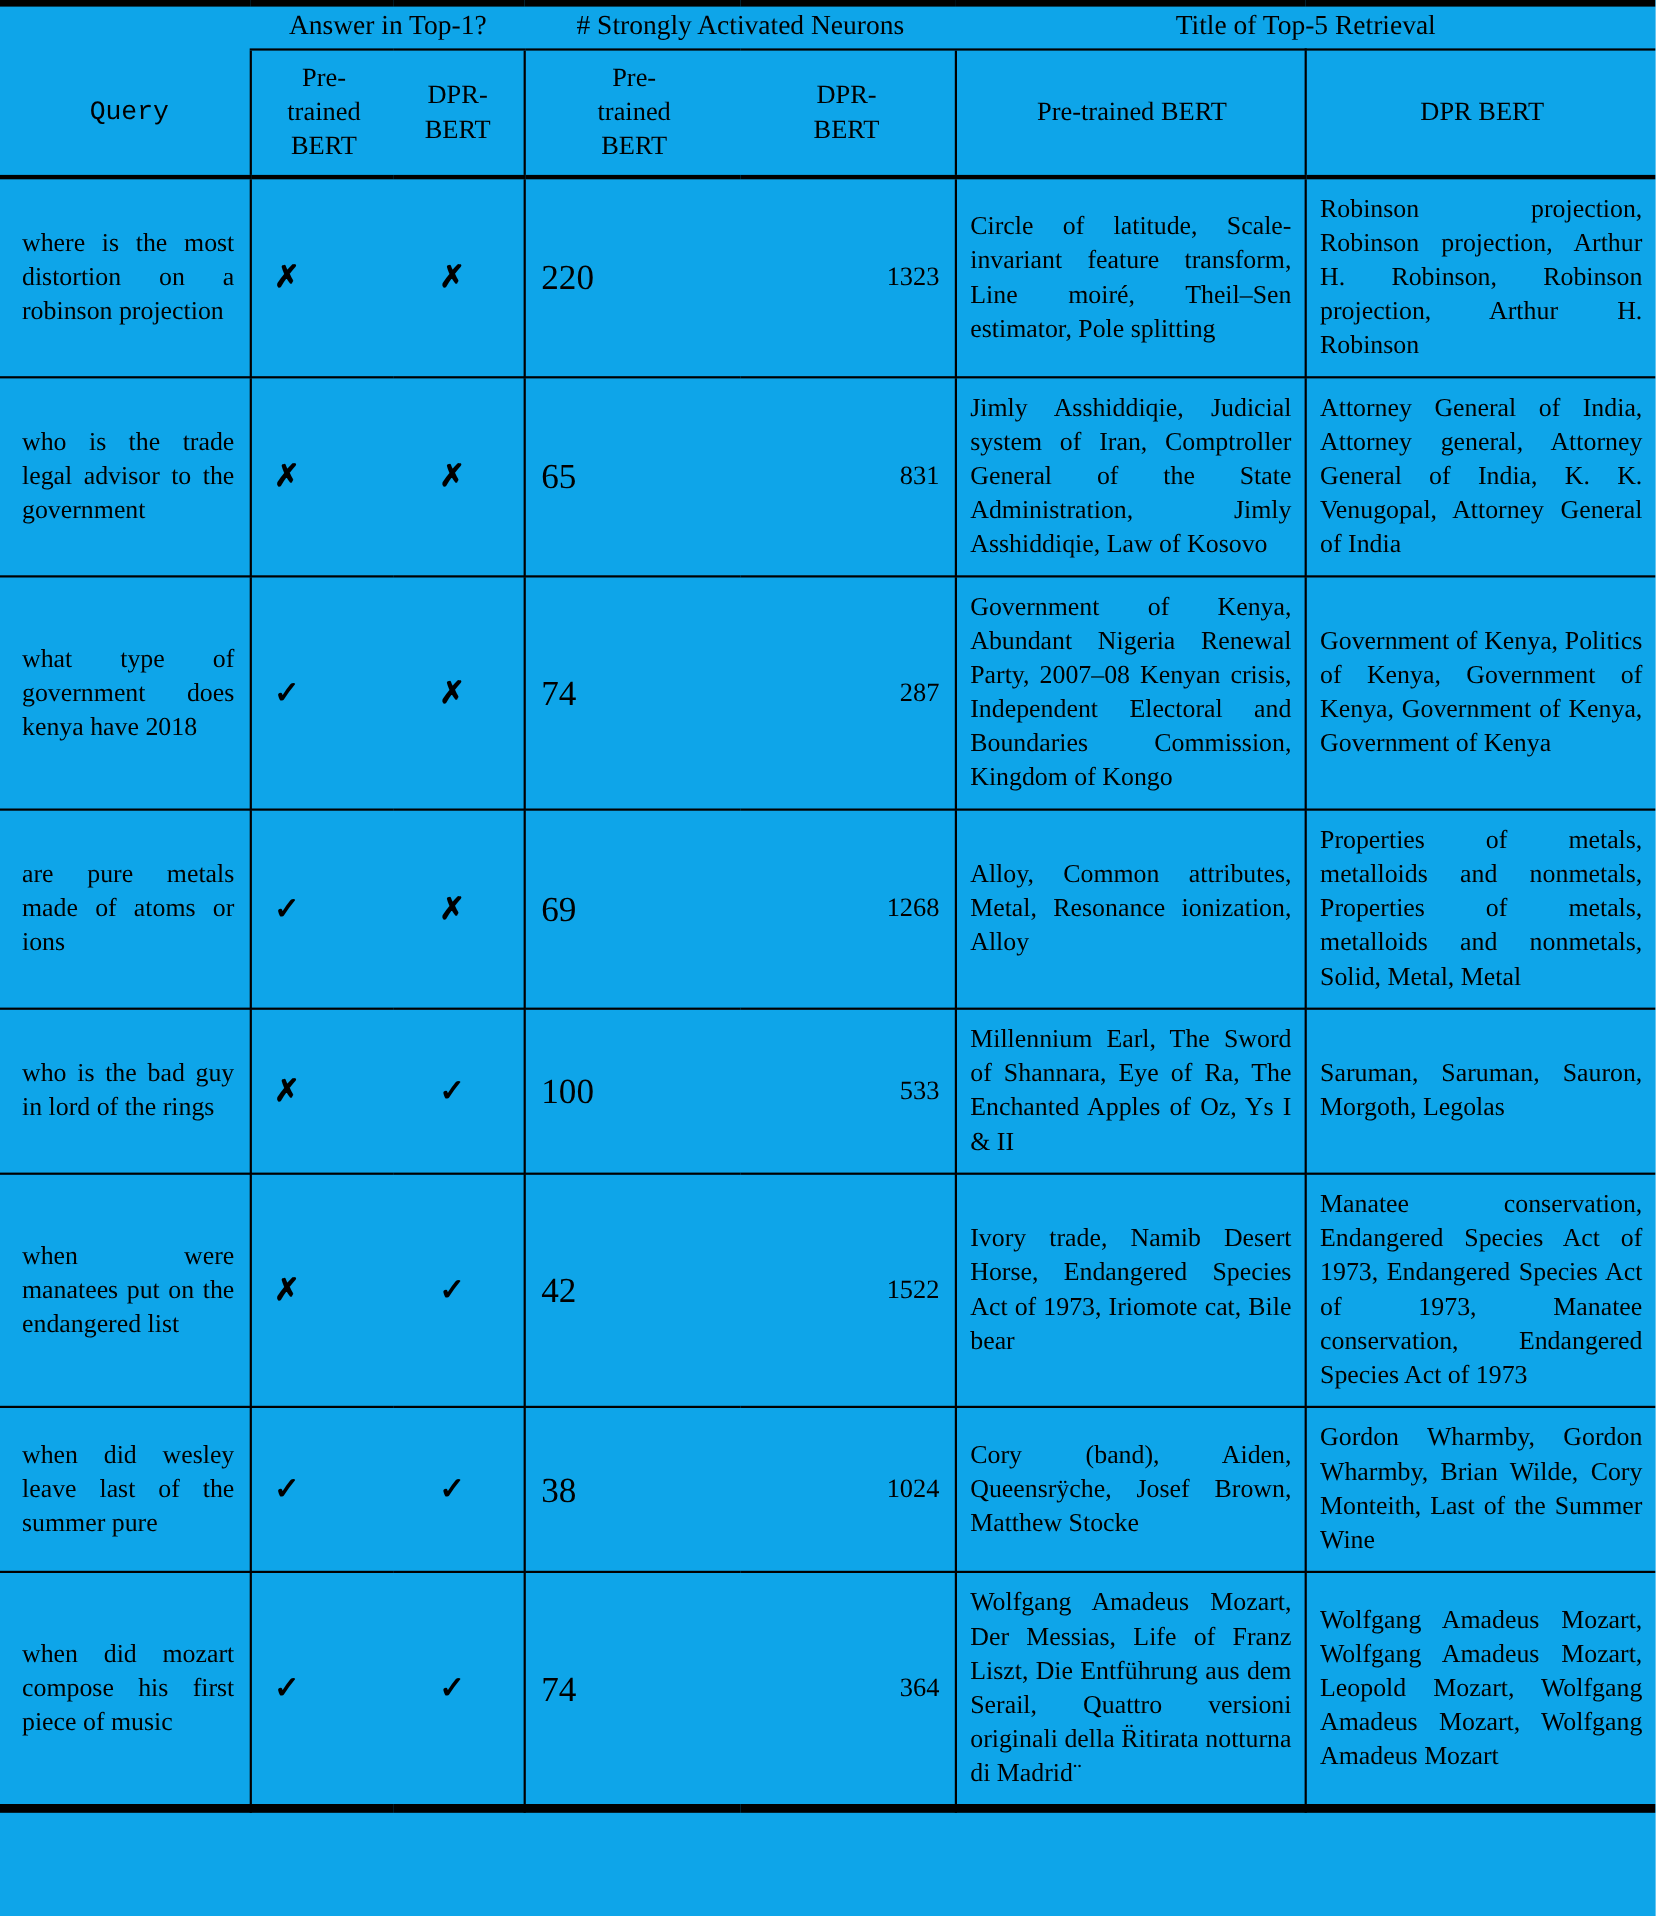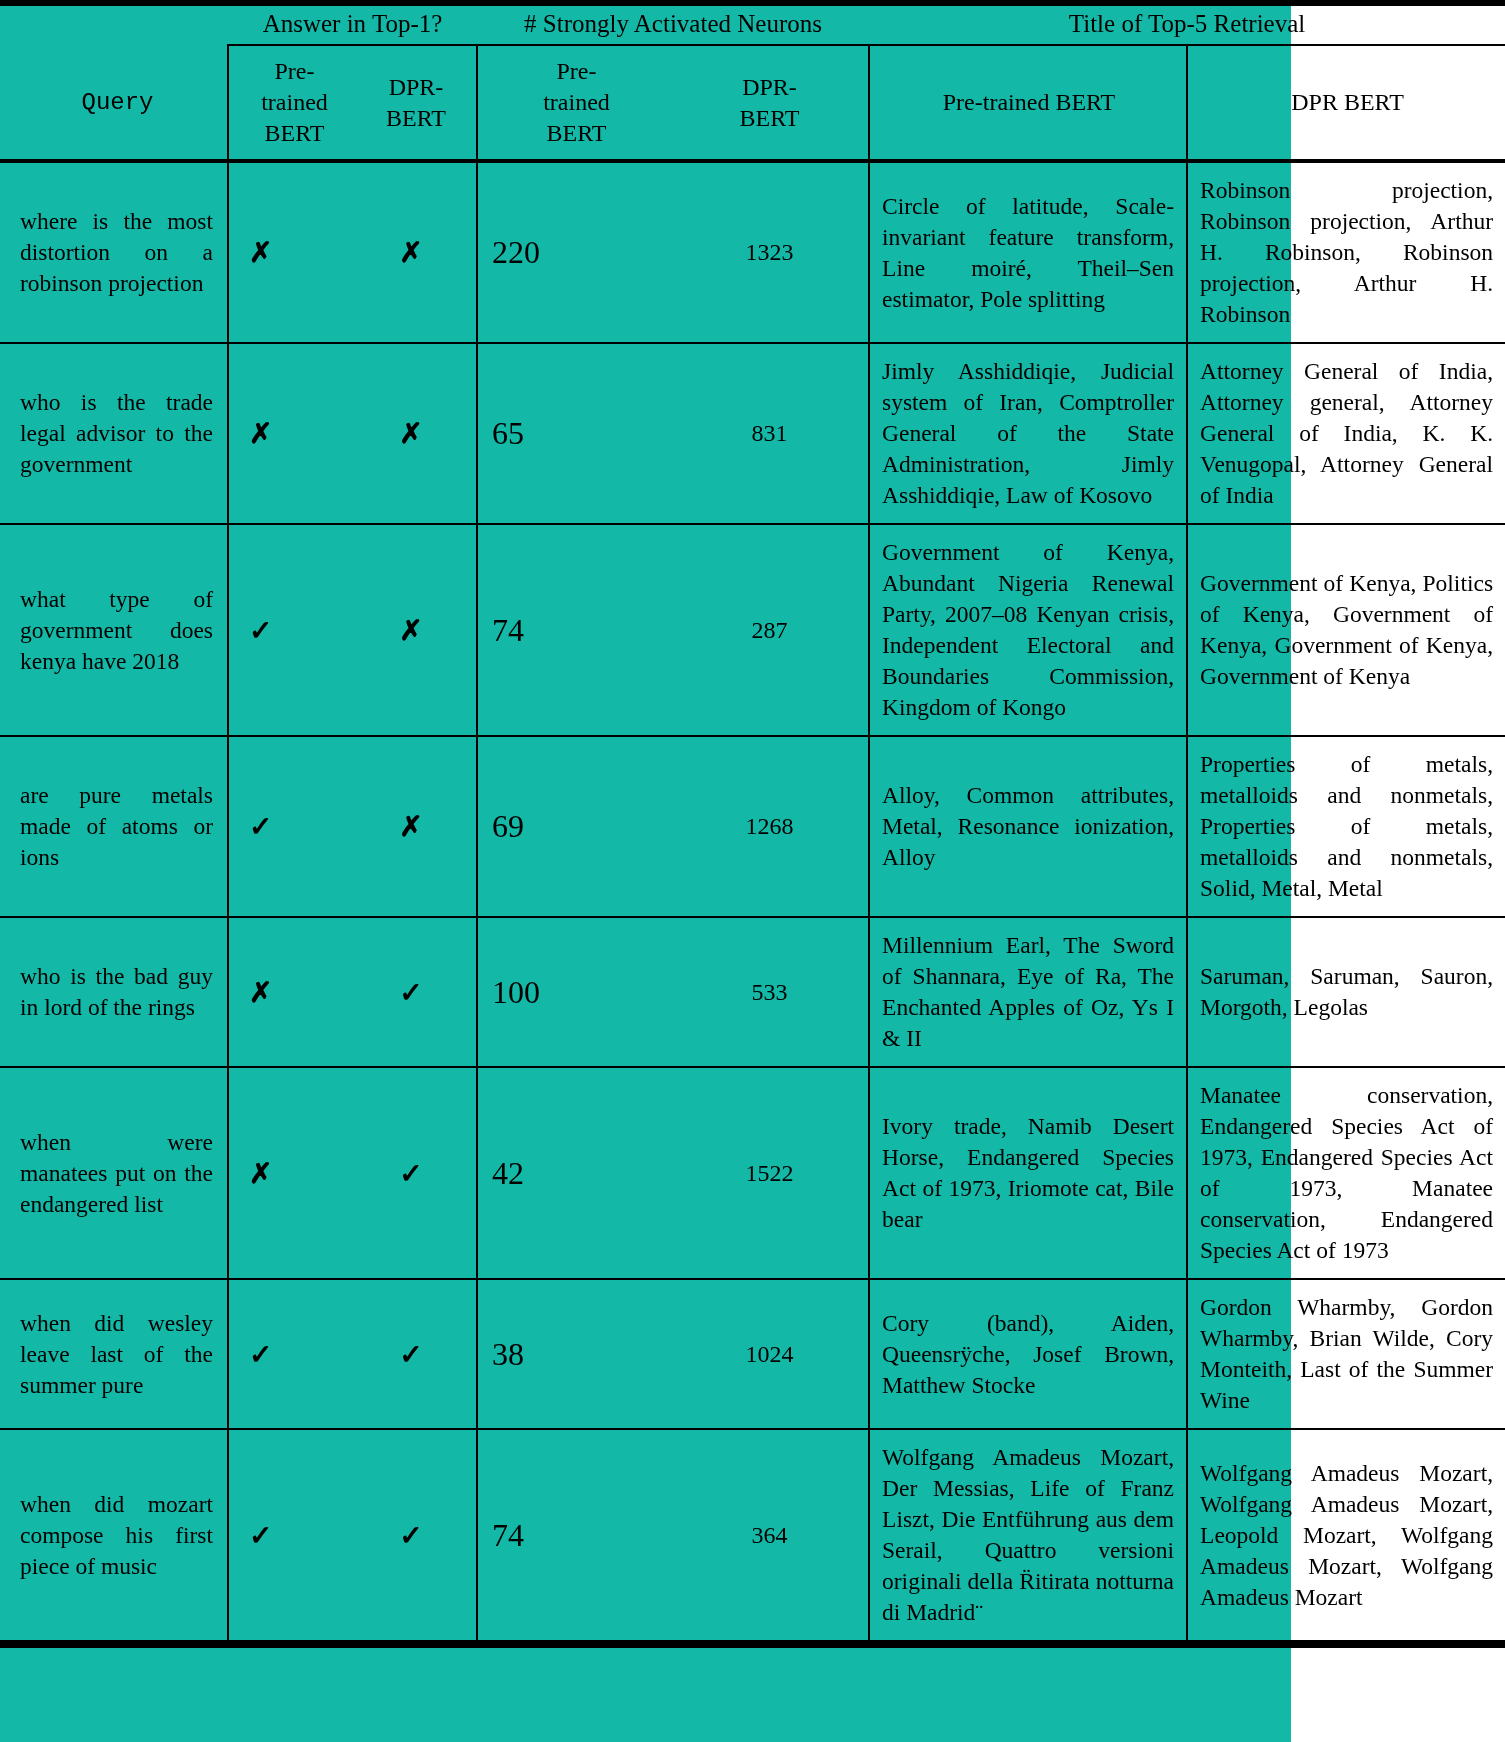--- a/index.html
+++ b/index.html
@@ -3,23 +3,23 @@
 <meta charset="utf-8">
 <style>
   html, body {
     margin: 0;
     padding: 0;
     background: #ffffff;
     color: #000000;
     font-family: "Liberation Serif", serif;
   }
   .page {
-    width: 1291px;
+    width: 1505px;
     min-height: 1742px;
-    background: #14b8a6;
+    background: #0ea5e9;
     box-sizing: border-box;
   }
   table.results {
     width: 1505px;
     table-layout: fixed;
     border-collapse: collapse;
     border-top: 6px solid #000;
     border-bottom: 8px solid #000;
   }
   col.c-query   { width: 228px; }
@@ -69,21 +69,21 @@
     hyphens: auto;
     padding: 12px 14px 12px 20px;
   }
   td.mark {
     font-size: 28px;
     font-weight: bold;
     padding-left: 20px;
   }
   td.mark.md { text-align: center; padding-left: 0; }
   td.np { text-align: left;  padding-left: 14px; font-size: 32px; }
-  td.nd { text-align: center; padding-right: 14px; font-size: 24px; }
+  td.nd { text-align: right; padding-right: 14px; font-size: 24px; }
   td.tt {
     text-align: justify;
     hyphens: auto;
     padding: 12px 12px;
   }
 </style>
 </head>
 <body>
 
 <div class="page">

